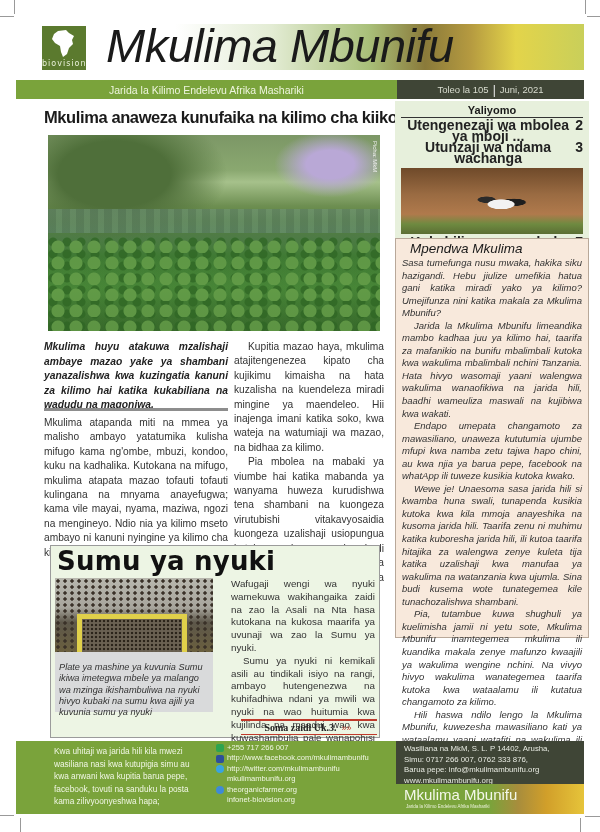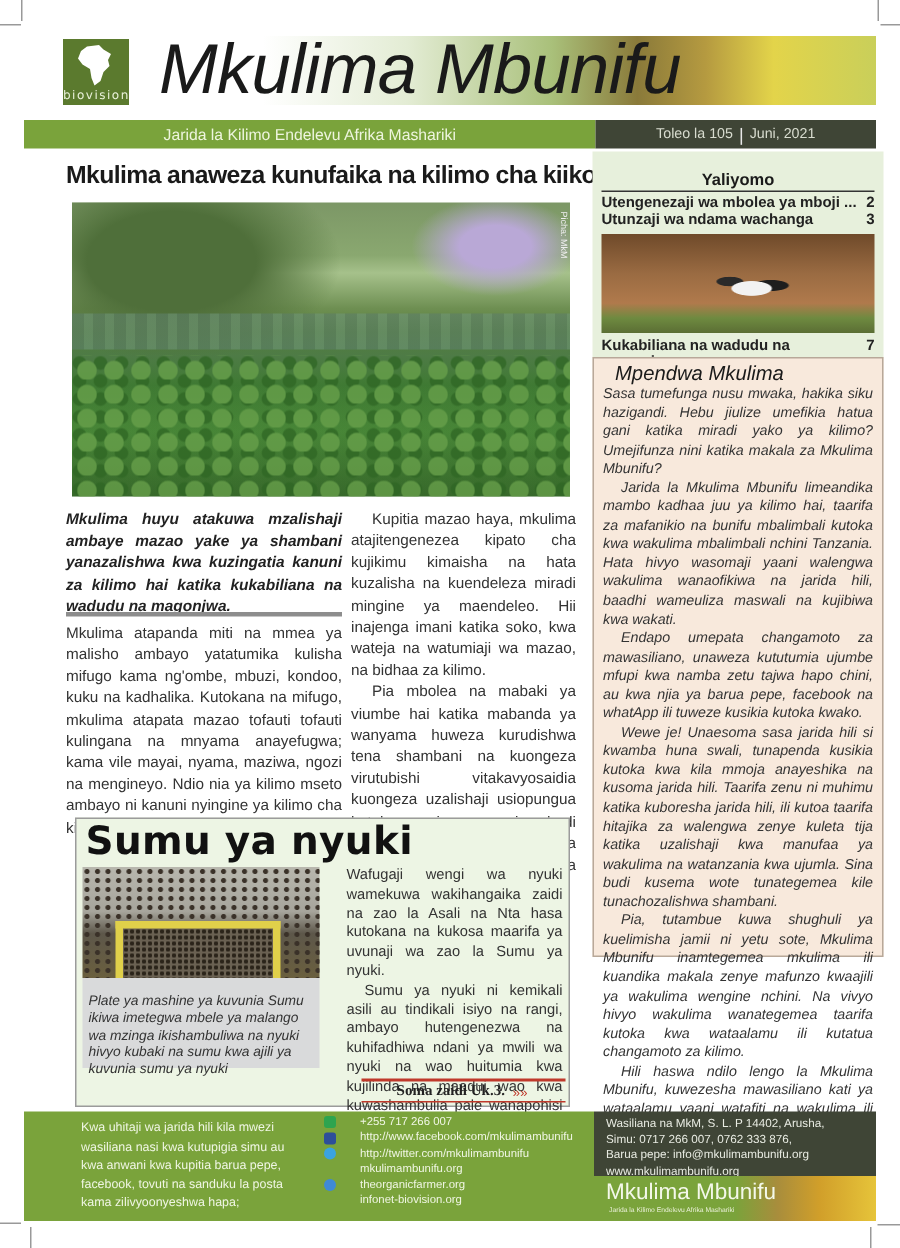--- a/index.html
+++ b/index.html
@@ -45,23 +45,23 @@
 
   .lead { position: absolute; left: 44px; top: 340px; width: 184px; font-size: 10.3px; font-weight: bold;
     font-style: italic; line-height: 14.5px; text-align: justify; color: #222; }
   .lead-rule { position: absolute; left: 44px; top: 408px; width: 184px; height: 3px; background: #8d8d8d; }
 
   .col-text { position: absolute; font-size: 10.2px; line-height: 14.4px; text-align: justify; color: #333; }
   .col-text p { text-indent: 0; }
   .col-text p.ind { text-indent: 14px; }
 
   
-  .toc { position: absolute; left: 395px; top: 101px; width: 194px; height: 138px; background: #e7f0dc; padding: 13px 6px; }
+  .toc { position: absolute; left: 395px; top: 101px; width: 194px; height: 138px; background: #e7f0dc; padding: 3px 6px; }
   .toc-title { text-align: center; font-size: 11px; font-weight: bold; color: #1a1a1a; border-bottom: 1px solid #333; padding-bottom: 1px; margin-bottom: 2px; }
-  .toc-row { display: flex; justify-content: space-between; font-size: 10px; font-weight: bold; line-height: 11px; color: #222; }
+  .toc-row { display: flex; justify-content: space-between; font-size: 14px; font-weight: bold; line-height: 11px; color: #222; text-align: center; }
   .toc-photo { height: 66px; margin: 4px 0 3px 0;
     background:
       radial-gradient(ellipse at 55% 55%, #f2f2f2 0 9%, transparent 10%),
       radial-gradient(ellipse at 62% 52%, #1e1e1e 0 7%, transparent 8%),
       radial-gradient(ellipse at 47% 48%, #2a2a2a 0 6%, transparent 7%),
       linear-gradient(180deg, #6f4a2a 0%, #9a6b42 40%, #b07a4c 70%, #6e8a40 85%, #5b6e34 100%); }
 
   
   .letter { position: absolute; left: 395px; top: 238px; width: 194px; height: 400px; background: #f8e9dc;
     border: 1px solid #b8a899; padding: 2px 6px; }
@@ -89,21 +89,21 @@
   .readmore { position: absolute; left: 190px; top: 173px; width: 136px; height: 16px;
     border-top: 2px solid #c0392b; border-bottom: 1px solid #c0392b; display: flex; align-items: center; justify-content: center; padding-right: 2px; }
   .readmore-label { font-family: "Liberation Serif", serif; font-weight: bold; font-size: 10px; color: #222; }
   .readmore-arrow { color: #c0392b; font-size: 9px; margin-left: 5px; }
 
   
   .footer { position: absolute; left: 16px; top: 741px; width: 568px; height: 73px; display: flex; }
   .foot-green { width: 380px; background: #7aa33b; position: relative; }
   .foot-text { position: absolute; left: 38px; top: 4px; width: 150px; font-size: 8.3px; line-height: 12.6px; color: #f0f6e4; }
   .foot-links { position: absolute; left: 200px; top: 2px; font-size: 7.6px; line-height: 10.4px; color: #f0f6e4; }
-  .foot-links .row { display: flex; align-items: center; gap: 16px; height: 10.4px; white-space: nowrap; text-align: center; }
+  .foot-links .row { display: flex; align-items: center; gap: 3px; height: 10.4px; white-space: nowrap; text-align: center; }
   .ico { width: 8px; height: 8px; border-radius: 2px; display: inline-block; flex: 0 0 8px; }
   .ico-wa { background: #2ea44f; }
   .ico-fb { background: #2d4f9a; }
   .ico-tw { background: #3aa3e0; border-radius: 50%; }
   .ico-web { background: #3f8ad6; border-radius: 50%; }
   .ico-none { background: transparent; }
   .foot-dark { flex: 1; background: #3f4536; position: relative; }
   .foot-contact { position: absolute; left: 8px; top: 3px; font-size: 7.8px; line-height: 10.6px; color: #e8ebe2; }
   .foot-brand { position: absolute; left: 0; right: 0; bottom: 0; height: 30px;
     background: linear-gradient(90deg, #7aa33b 0%, #7aa33b 50%, #a88d3c 65%, #d19f2a 80%, #e6c43a 100%); }

